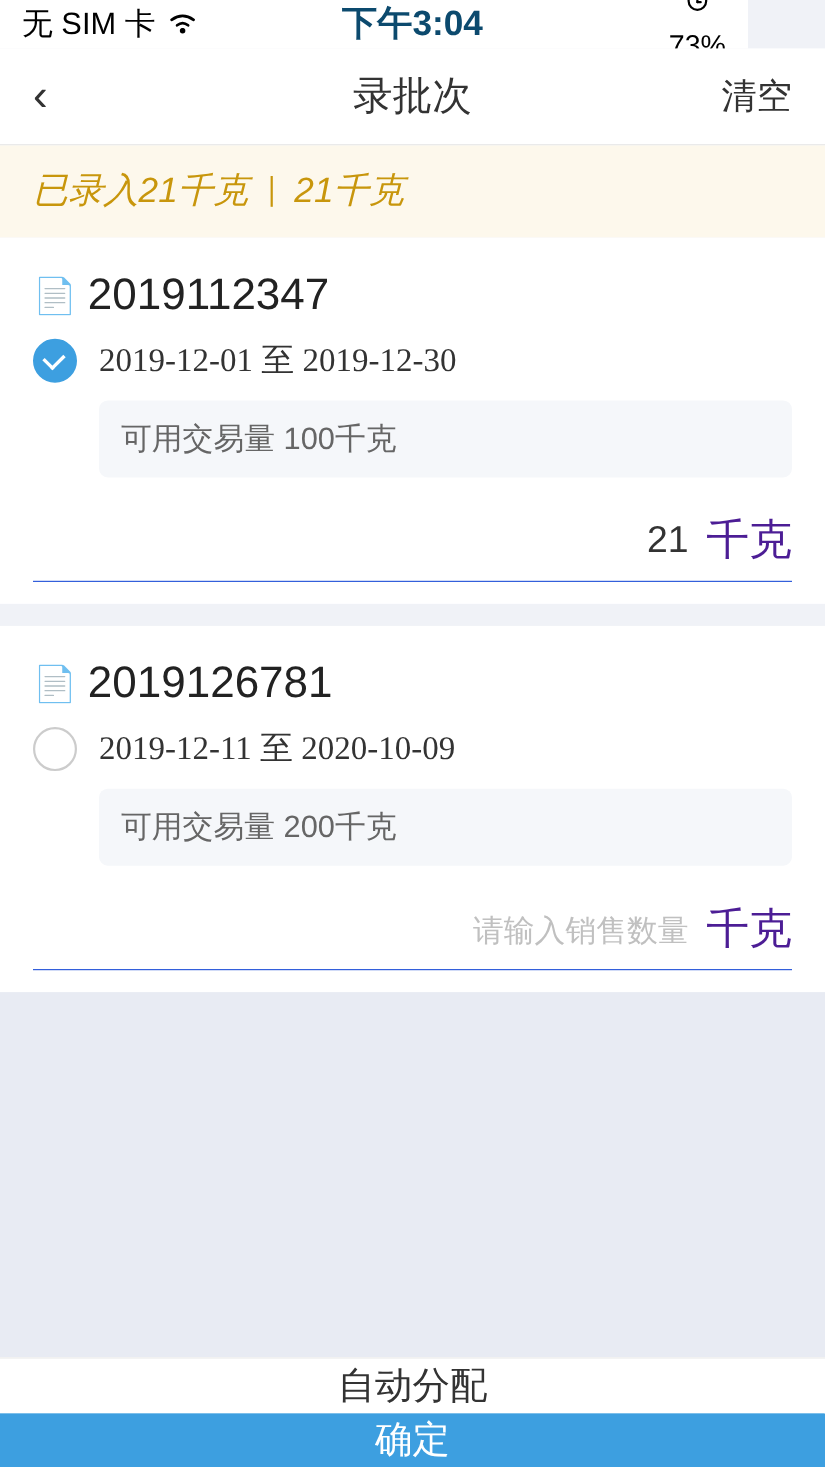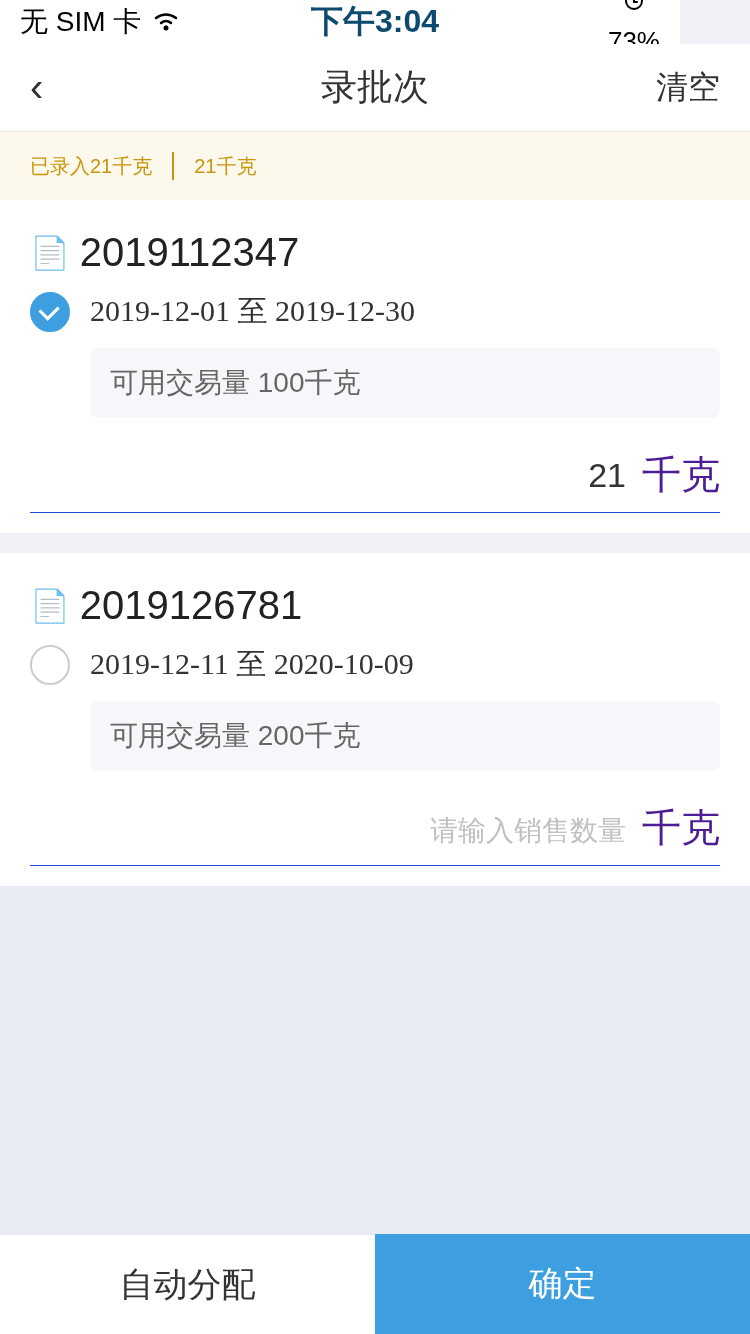--- a/index.html
+++ b/index.html
@@ -81,22 +81,23 @@
     
     .summary-banner {
       width: 750px;
       background: #fdf8ec;
       padding: 20px 30px;
       display: flex;
       align-items: center;
       gap: 0;
     }
     .summary-text {
-      font-size: 20px;
+      font-size: 32px;
       color: #c8960c;
+      font-style: italic;
     }
     .summary-divider {
       width: 2px;
       height: 28px;
       background: #c8960c;
       margin: 0 20px;
     }
 
     
     .batch-card {
@@ -210,20 +211,21 @@
     }
 
     
     .bottom-bar {
       width: 750px;
       height: 100px;
       display: flex;
       position: fixed;
       bottom: 0;
       left: 0;
+      flex-direction: column;
     }
     .btn-auto {
       flex: 1;
       background: #fff;
       border: none;
       font-size: 34px;
       color: #333;
       cursor: pointer;
       display: flex;
       align-items: center;

